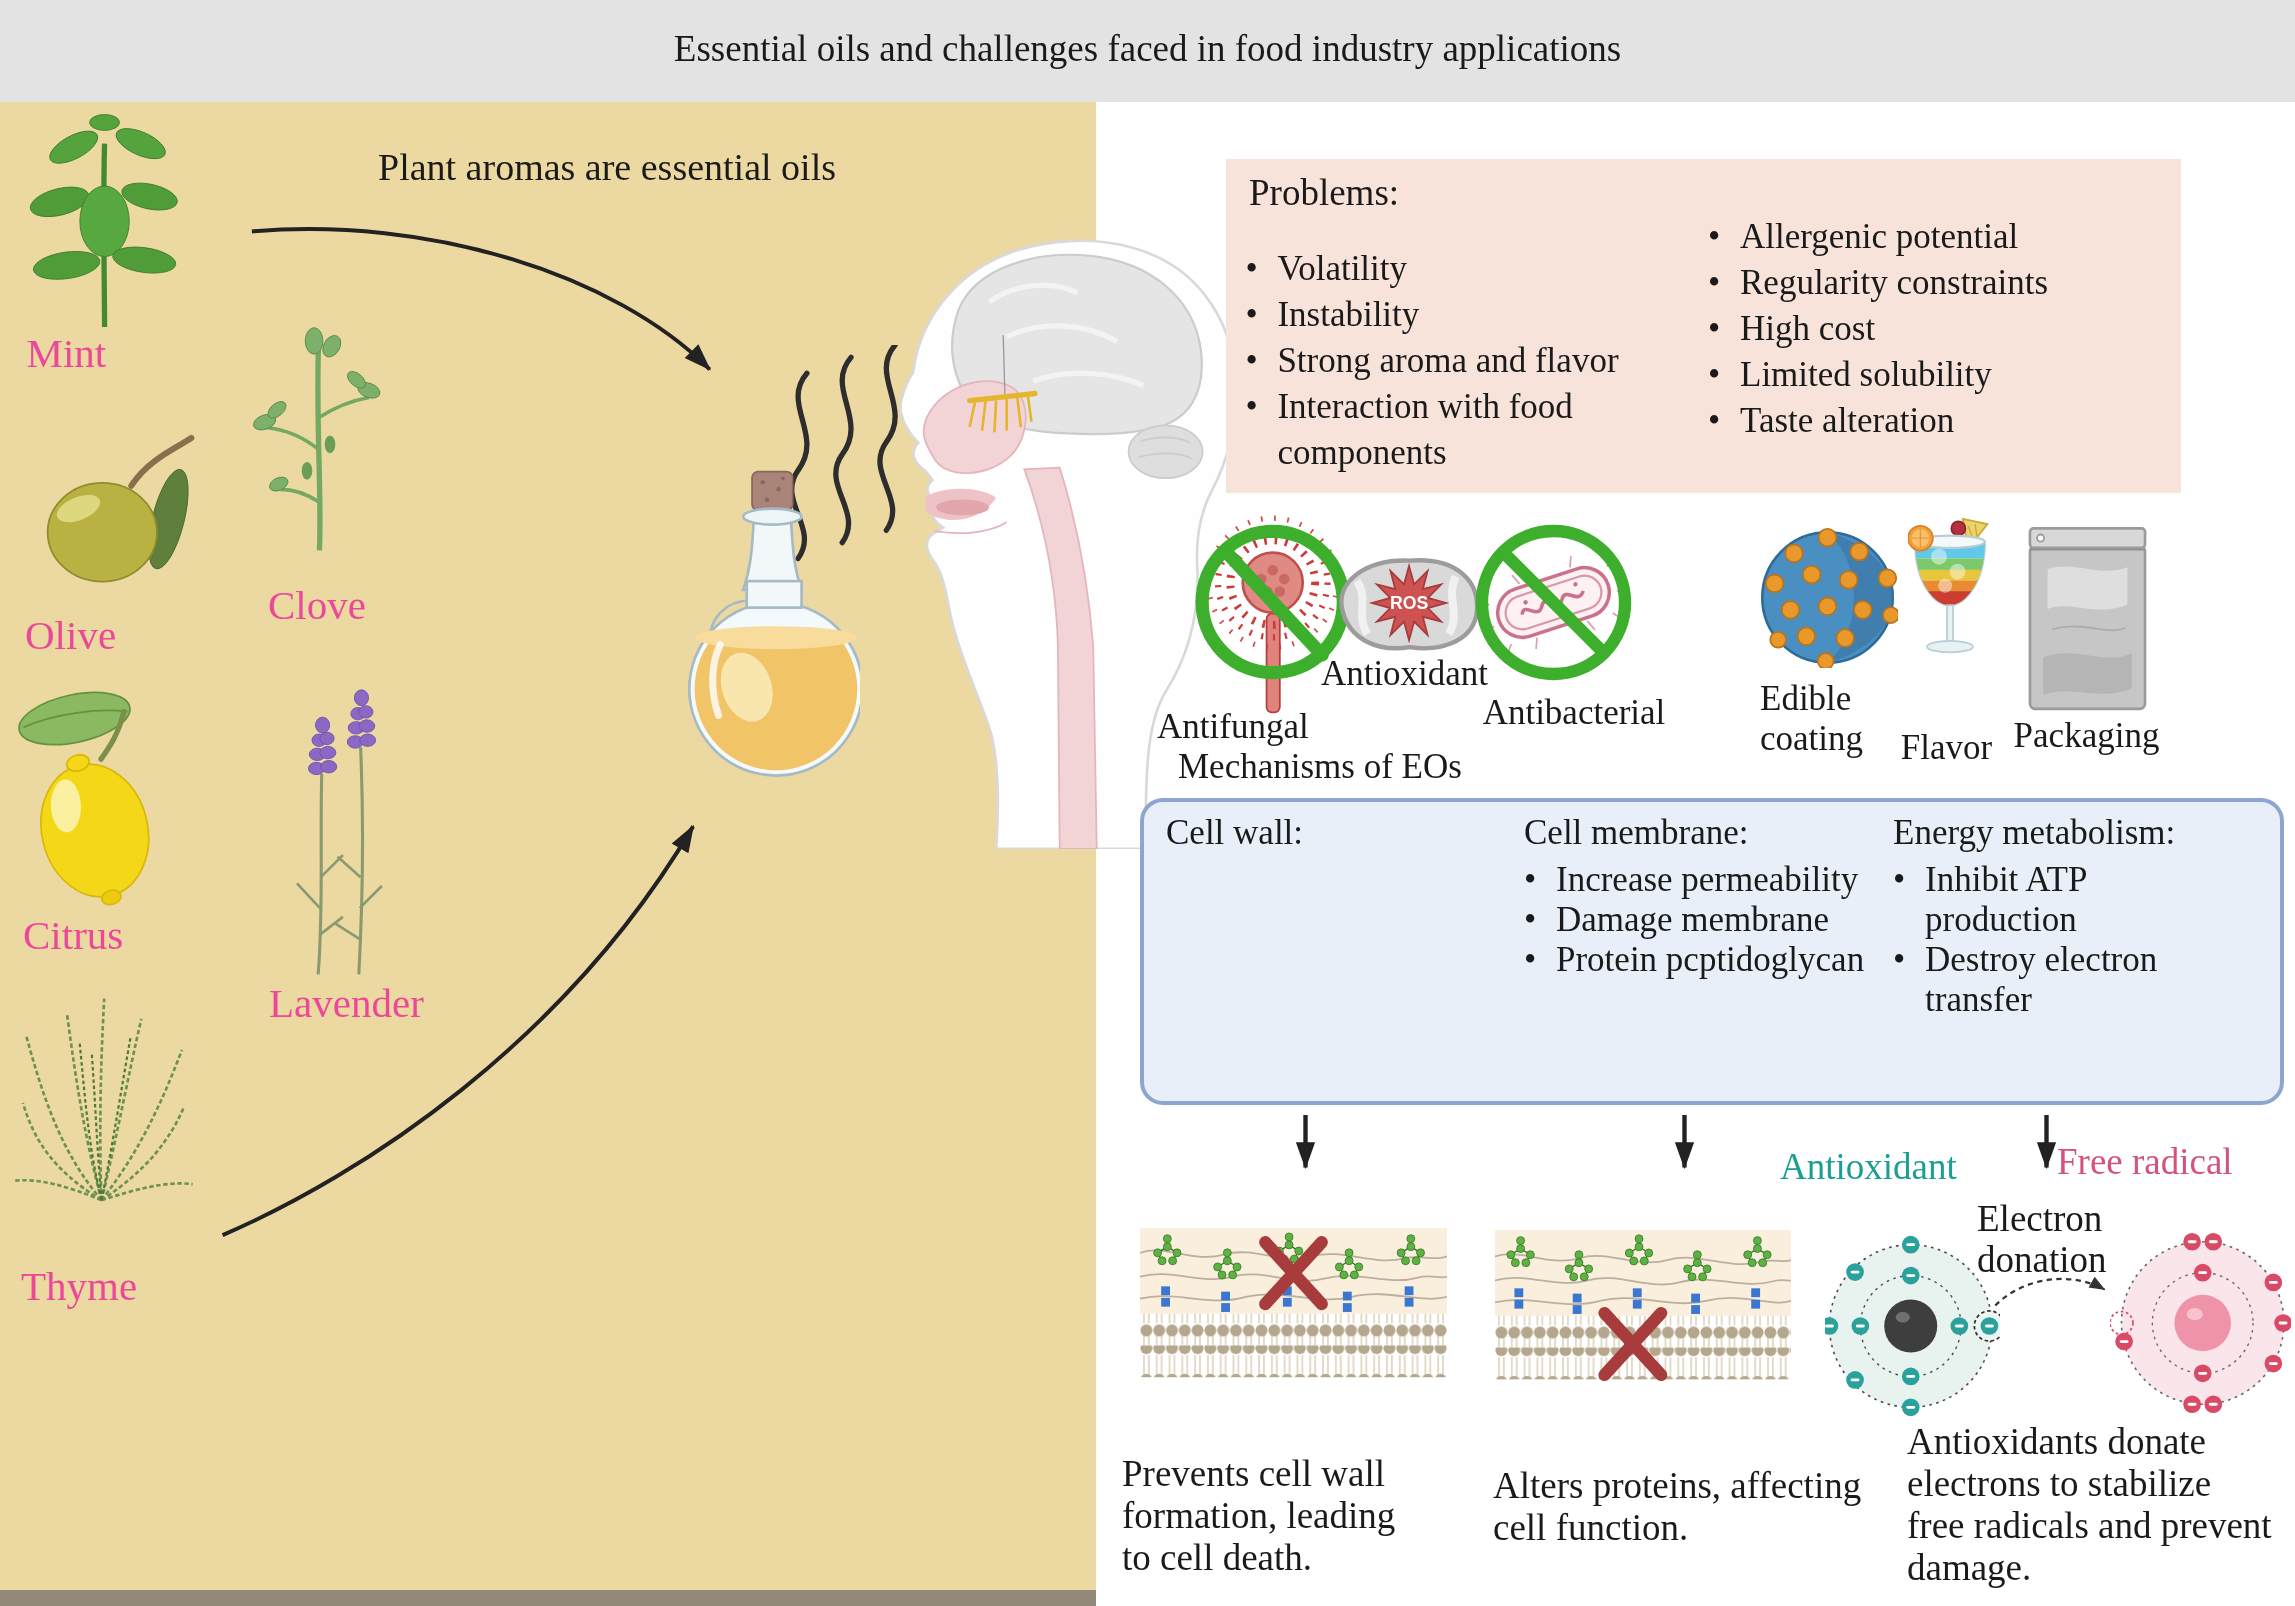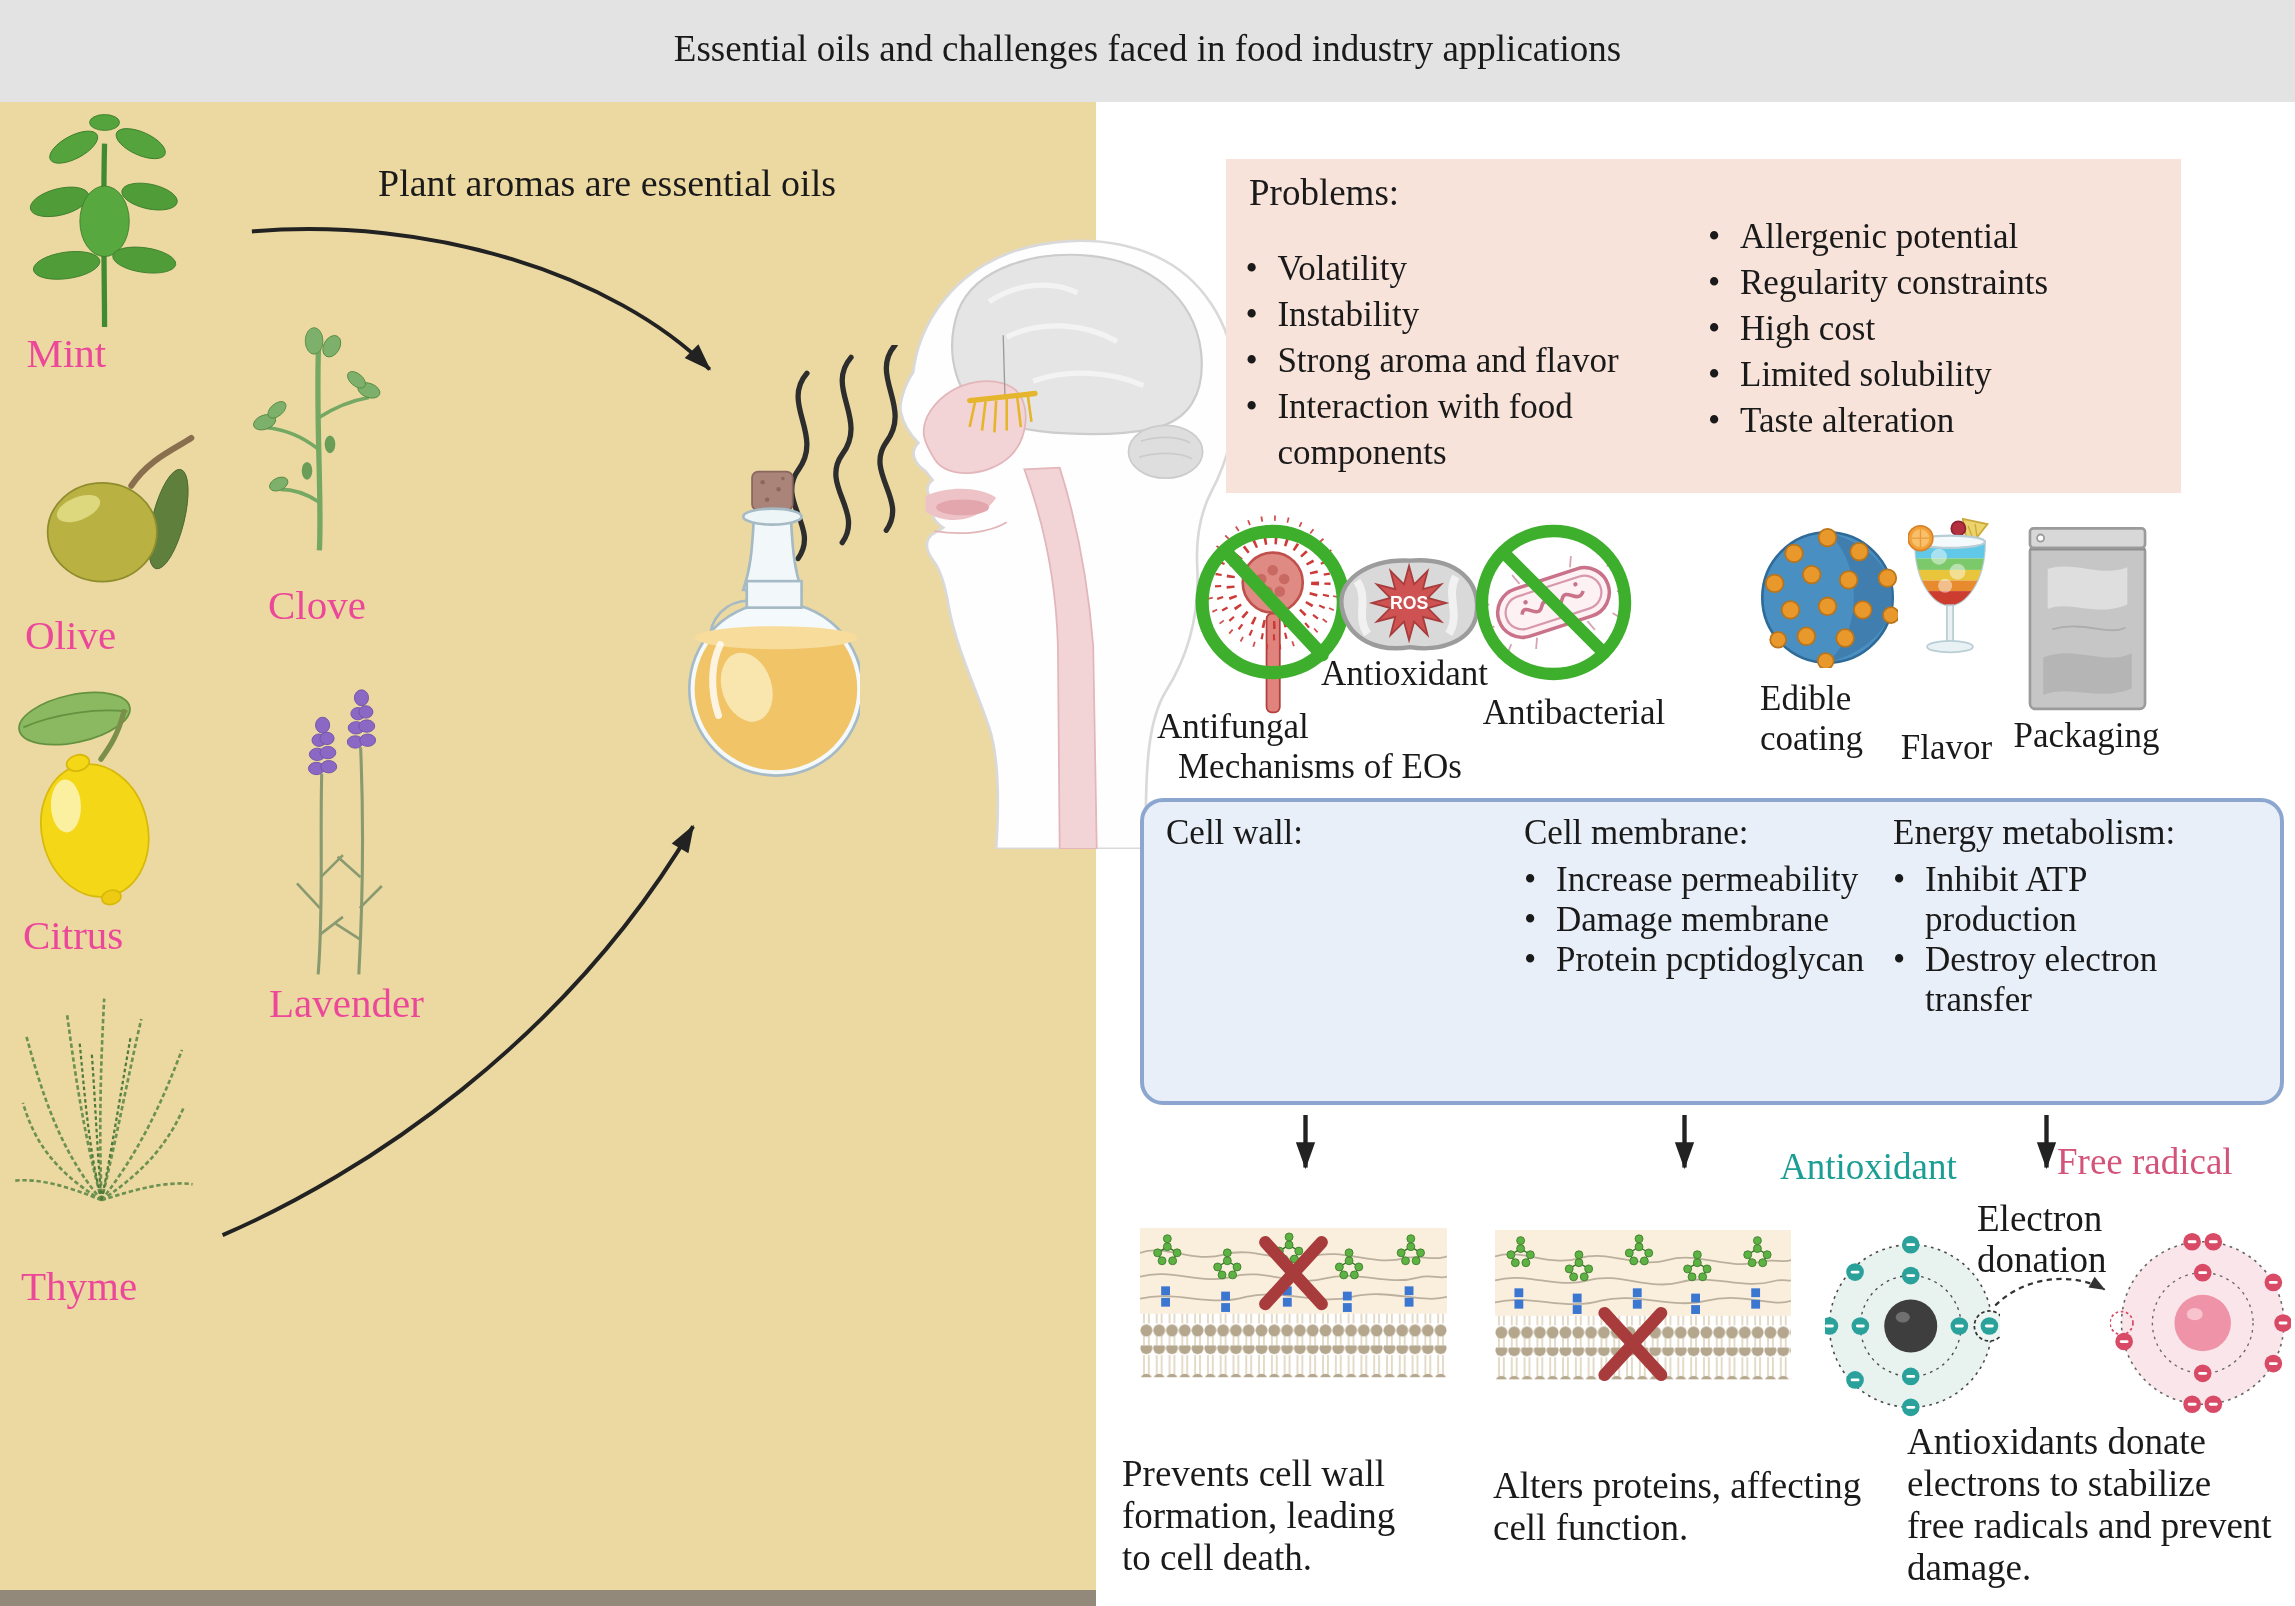--- a/index.html
+++ b/index.html
@@ -4,21 +4,21 @@
 <style>
   html,body{margin:0;padding:0;}
   body{width:2295px;height:1606px;position:relative;background:#ffffff;
        font-family:"Liberation Serif", serif;color:#1a1a1a;overflow:hidden;}
   .abs{position:absolute;}
   .title-band{left:0;top:0;width:2295px;height:102px;background:#e3e3e3;}
   .title-text{left:0;top:26.5px;width:2295px;text-align:center;font-size:37px;}
   .tan-panel{left:0;top:102px;width:1096px;height:1505px;background:#ecd9a2;}
   .tan-strip{left:0;top:1590px;width:1096px;height:16px;background:#93897a;}
   .plant-label{font-size:41px;color:#ec4899;}
-  .caption-top{left:378px;top:145px;font-size:38px;margin-top:16px;}
+  .caption-top{left:378px;top:145px;font-size:38px;}
   .pbox{left:1226px;top:159px;width:955px;height:334px;background:#f8e3da;}
   .pbox h2{position:absolute;left:23px;top:12.4px;font-size:37px;font-weight:normal;margin:0;}
   ul{list-style:none;margin:0;padding:0;}
   li{padding-left:32px;text-indent:-32px;}
   li::before{content:"\2022";display:inline-block;width:32px;text-indent:0;}
   .plist{font-size:35px;line-height:46px;}
   .plist1{left:19.4px;top:87px;width:442px;}
   .plist2{left:482px;top:55px;width:451px;}
   .mbox{left:1140px;top:798px;width:1144px;height:307px;background:#e9eff9;
         border:4.4px solid #8da6d0;border-radius:23px;box-sizing:border-box;padding-left:32px;}

